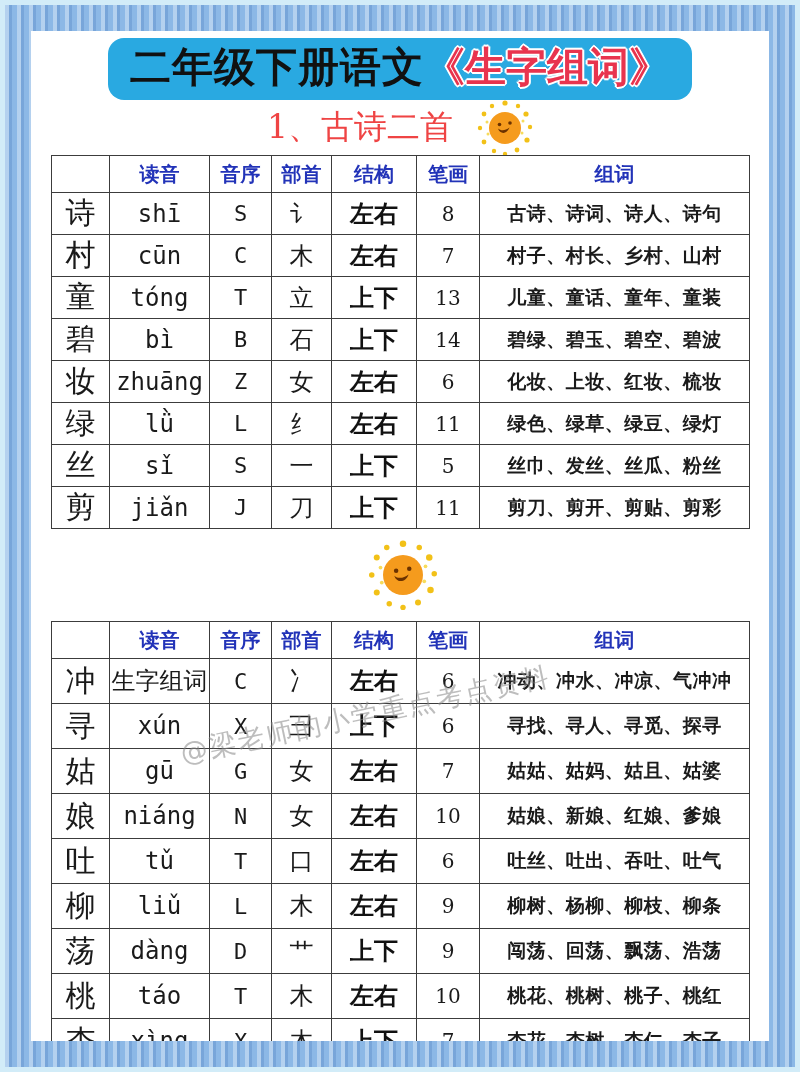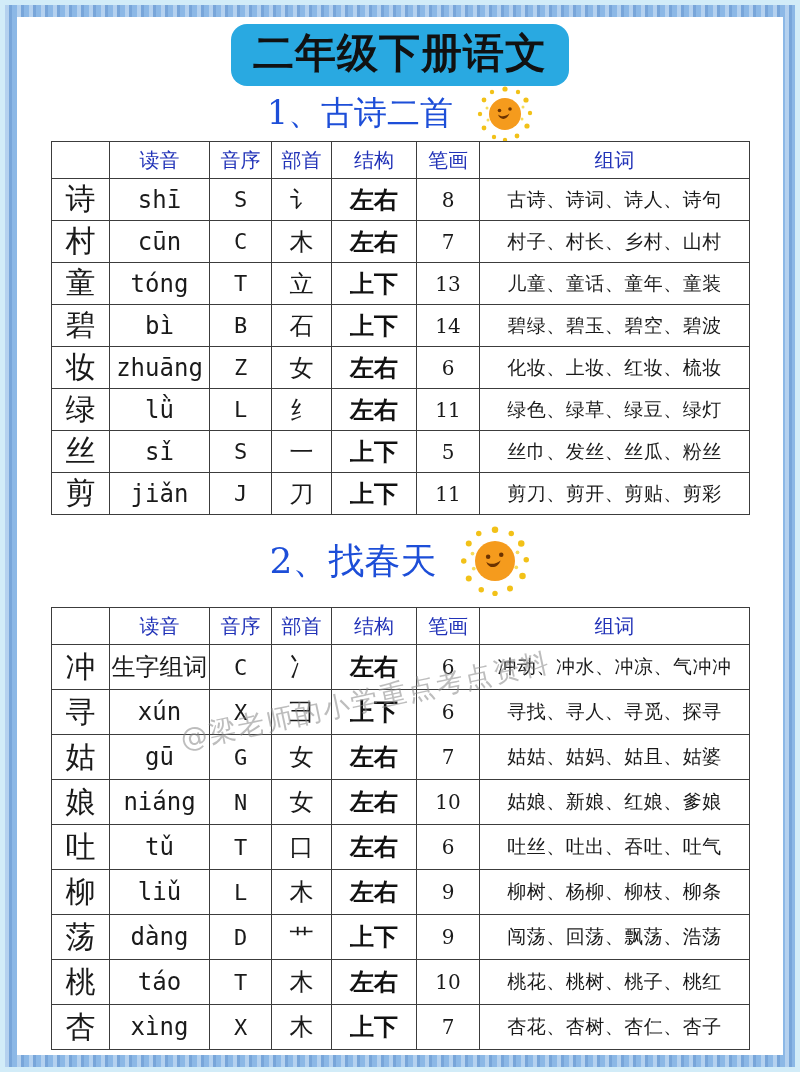--- a/index.html
+++ b/index.html
@@ -10,21 +10,21 @@
   .frame {
     width: 800px; height: 1072px;
     background: #d2ecf8;
     padding: 5px;
   }
   .band {
     width: 100%; height: 100%;
     background: #8cb8e6;
     background-image: repeating-linear-gradient(90deg,
       rgba(255,255,255,.35) 0 4px, rgba(60,110,180,.25) 4px 7px, transparent 7px 12px);
-    padding: 12px;
+    padding: 26px;
   }
   .content {
     width: 100%; height: 100%;
     background: #ffffff;
     overflow: hidden;
     position: relative;
   }
 
   
   .banner-row { display: flex; justify-content: center; margin-top: 7px; }
@@ -44,46 +44,46 @@
     font-family: "DejaVu Sans", sans-serif;
     font-weight: 900; font-size: 41px; color: #e8344e;
     text-shadow: -2px 0 0 #fff, 2px 0 0 #fff, 0 -2px 0 #fff, 0 2px 0 #fff,
                  -1px -1px 0 #fff, 1px 1px 0 #fff, -1px 1px 0 #fff, 1px -1px 0 #fff;
   }
 
   
   .section-heading {
     display: flex; align-items: center; justify-content: center;
     font-family: "DejaVu Serif", serif;
-    color: #1d4ed8;
+    color: #ef4444;
     gap: 18px;
   }
   .heading-1 { height: 55px; font-size: 33px; }
   .heading-2 { height: 92px; font-size: 36px; }
   .sun { margin-left: 6px; }
 
   
   .table-wrap { position: relative; width: 698px; margin: 0 auto; }
   table { border-collapse: collapse; width: 698px; table-layout: fixed; }
   th, td { border: 1.6px solid #3c3c3c; text-align: center; vertical-align: middle; overflow: hidden; }
   thead th {
     height: 37px;
     color: #2233b8;
     font-family: "DejaVu Sans", sans-serif;
-    font-weight: normal; font-size: 20px;
+    font-weight: bold; font-size: 20px;
   }
   .t1 tbody td { height: 41px; }
   .t2 tbody td { height: 45px; }
   td.char-cell      { font-family: "DejaVu Serif", serif; font-size: 30px; color: #1a1a1a; }
   td.pinyin-cell    { font-family: "DejaVu Sans Mono", monospace; font-size: 24px; color: #1a1a1a; }
   td.initial-cell   { font-family: "DejaVu Sans Mono", monospace; font-size: 22px; color: #1a1a1a; }
   td.radical-cell   { font-family: "DejaVu Serif", serif; font-size: 24px; color: #1a1a1a; }
   td.structure-cell { font-family: Liberation Serif, serif; font-size: 24px; font-weight: bold; color: #111; }
   td.strokes-cell   { font-family: "DejaVu Serif", serif; font-size: 20px; color: #1a1a1a; }
-  td.words-cell     { font-family: "DejaVu Serif", serif; font-size: 19px; color: #1a1a1a; letter-spacing: 0.5px; }
+  td.words-cell     { font-family: "DejaVu Serif", serif; font-size: 19px; color: #1a1a1a; letter-spacing: 0.5px; font-weight: bold; }
 
   
   .watermark {
     position: absolute;
     left: 130px; top: 115px;
     width: 480px;
     transform: rotate(-12deg);
     transform-origin: left center;
     font-family: "DejaVu Sans", sans-serif;
     font-size: 27px;
@@ -96,20 +96,21 @@
 </head>
 <body>
 
 <div class="frame">
   <div class="band">
     <div class="content">
 
       <div class="banner-row">
         <div class="banner">
           <span class="banner-black">二年级下册语文</span>
+            <span class="banner-red">《生字组词》</span>
         </div>
       </div>
 
       <div>
         <div class="section-heading heading-1">
           <span>1、古诗二首</span>
           <svg class="sun" width="56" height="56" viewBox="0 0 56 56">
             <g fill="#f2c118">
               <circle cx="28" cy="3" r="2.6"></circle>
                 <circle cx="41" cy="6" r="2.2"></circle>
@@ -230,21 +231,20 @@
                   <td class="strokes-cell">11</td>
                   <td class="words-cell">剪刀、剪开、剪贴、剪彩</td>
                 </tr>
               </tbody>
           </table>
         </div>
       </div>
 
       <div>
         <div class="section-heading heading-2">
-          <span>2、找春天</span>
           <svg class="sun" width="70" height="70" viewBox="0 0 56 56">
             <g fill="#f2c118">
               <circle cx="28" cy="3" r="2.6"></circle>
                 <circle cx="41" cy="6" r="2.2"></circle>
                 <circle cx="15" cy="6" r="2.2"></circle>
               <circle cx="49" cy="14" r="2.6"></circle>
                 <circle cx="7" cy="14" r="2.4"></circle>
                 <circle cx="53" cy="27" r="2.2"></circle>
               <circle cx="3" cy="28" r="2.2"></circle>
                 <circle cx="50" cy="40" r="2.6"></circle>

